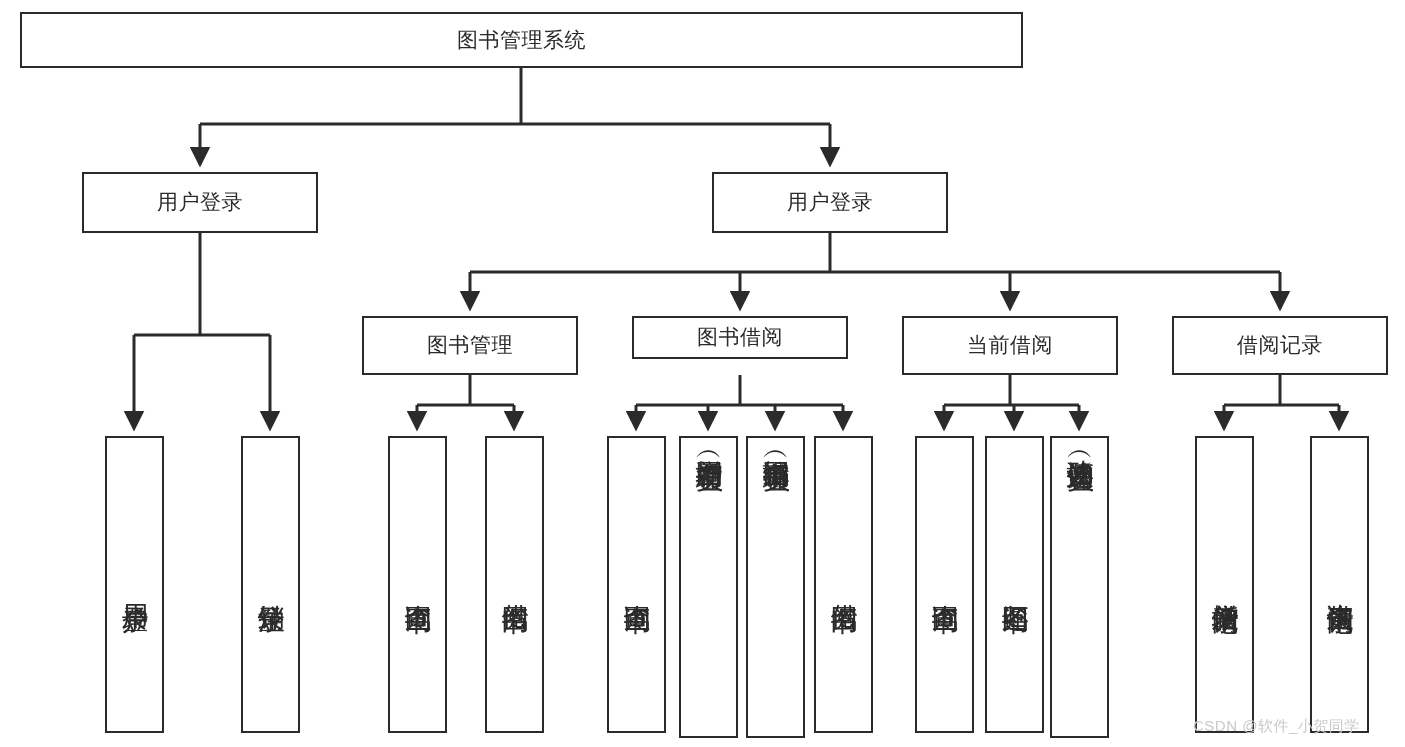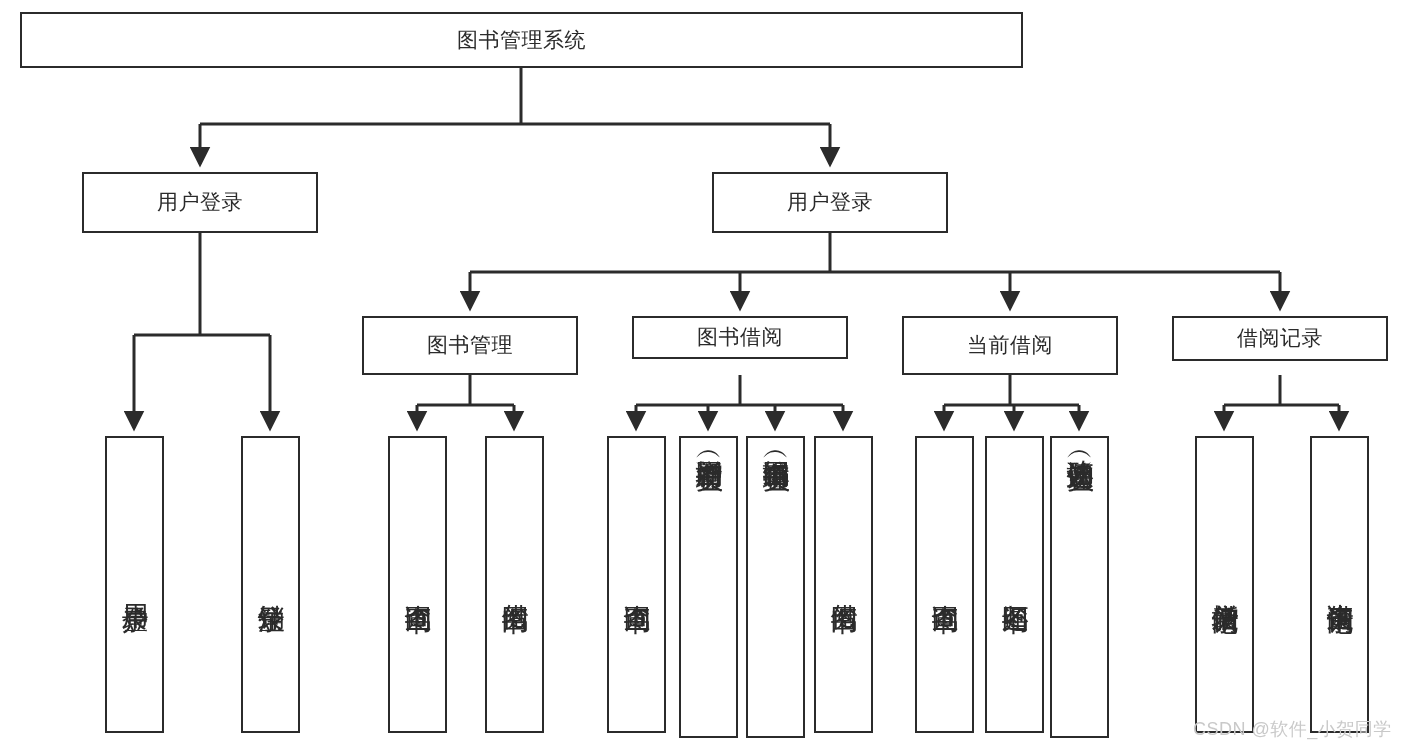--- a/index.html
+++ b/index.html
@@ -52,21 +52,21 @@
     line-height: 1.16;
     letter-spacing: 1px;
     white-space: nowrap;
   }
   .node.vertical.top .label {
     
     align-self: flex-start;
   }
   .watermark {
     position: absolute;
-    font-size: 18px;
+    font-size: 15px;
     color: #c9c9c9;
     white-space: nowrap;
     letter-spacing: 0.5px;
     user-select: none;
   }
 </style>
 </head>
 <body>
 
 <div id="stage">
@@ -133,21 +133,21 @@
       </div>
       <div class="node" style="left: 362px; top: 316px; width: 216px; height: 59px; border-color: rgb(43, 43, 43); background: rgb(255, 255, 255);">
         <span class="label">图书管理</span>
       </div>
       <div class="node" style="left: 632px; top: 316px; width: 216px; height: 43px; border-color: rgb(43, 43, 43); background: rgb(255, 255, 255);">
         <span class="label">图书借阅</span>
       </div>
       <div class="node" style="left: 902px; top: 316px; width: 216px; height: 59px; border-color: rgb(43, 43, 43); background: rgb(255, 255, 255);">
         <span class="label">当前借阅</span>
       </div>
-      <div class="node" style="left: 1172px; top: 316px; width: 216px; height: 45px; border-color: rgb(43, 43, 43); background: rgb(255, 255, 255);">
+      <div class="node" style="left: 1172px; top: 316px; width: 216px; height: 59px; border-color: rgb(43, 43, 43); background: rgb(255, 255, 255);">
         <span class="label">借阅记录</span>
       </div>
       <div class="node vertical" style="left: 105px; top: 436px; width: 59px; height: 297px; border-color: rgb(43, 43, 43); background: rgb(255, 255, 255);">
         <span class="label">用户登录</span>
       </div>
       <div class="node vertical" style="left: 241px; top: 436px; width: 59px; height: 297px; border-color: rgb(43, 43, 43); background: rgb(255, 255, 255);">
         <span class="label">注销登录</span>
       </div>
       <div class="node vertical" style="left: 388px; top: 436px; width: 59px; height: 297px; border-color: rgb(43, 43, 43); background: rgb(255, 255, 255);">
         <span class="label">查询图书</span>

